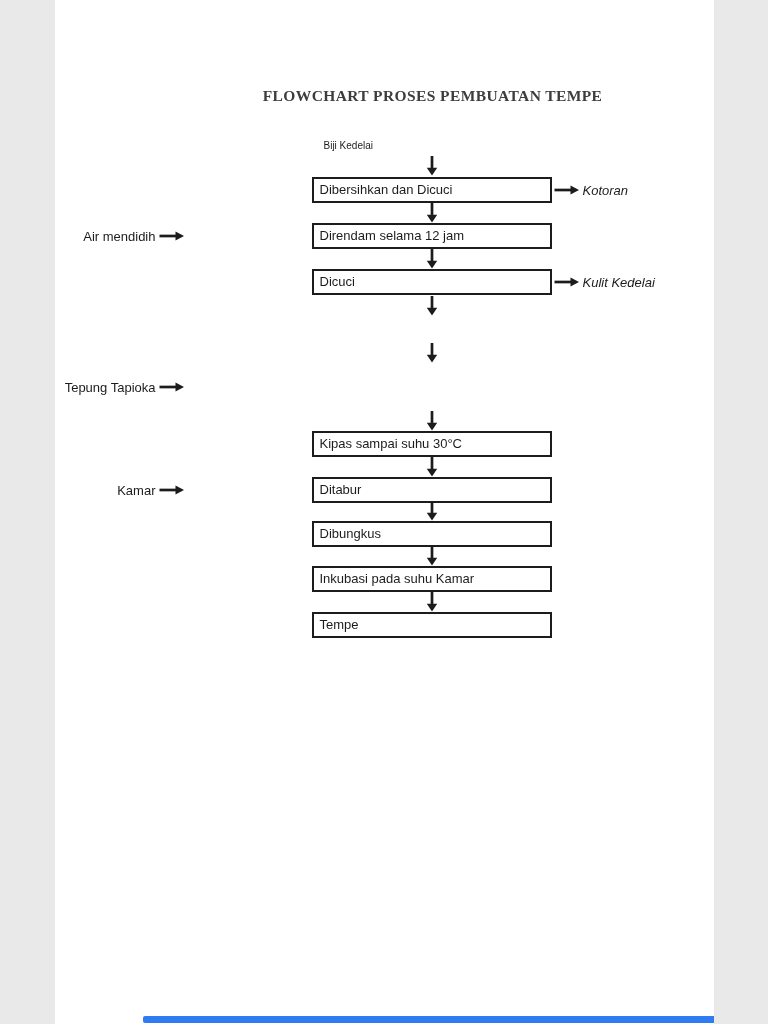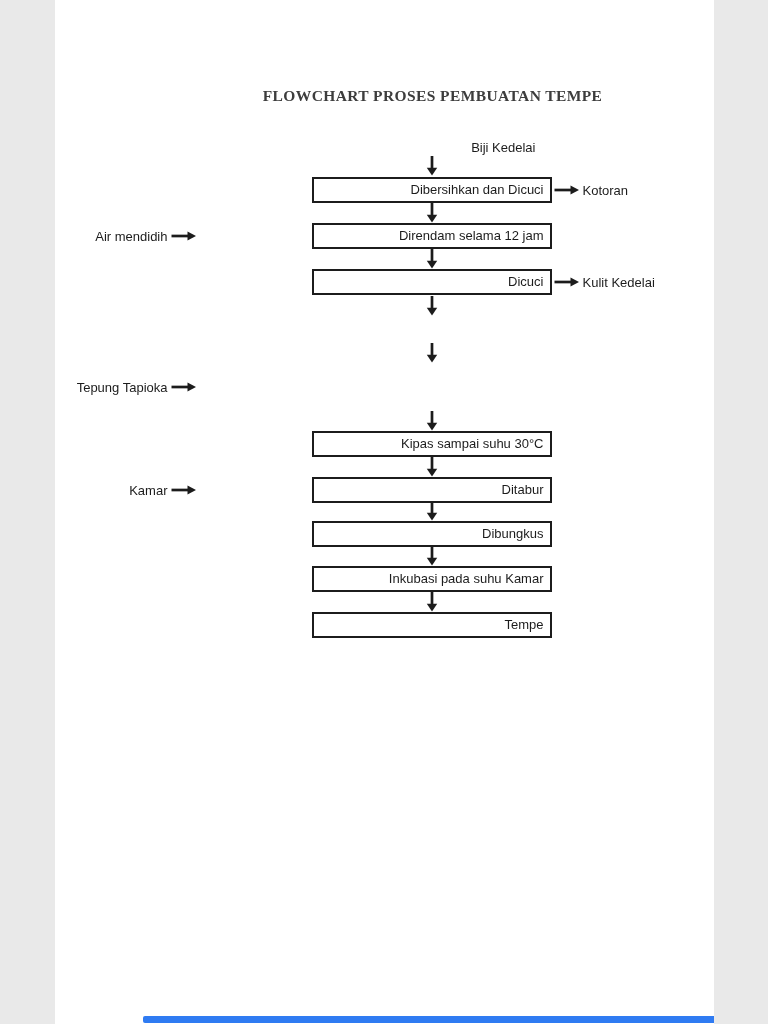--- a/index.html
+++ b/index.html
@@ -13,38 +13,38 @@
     color:var(--ink);
   }
   .title{
     position:absolute; top:87px; left:0; width:756px; margin:0;
     text-align:center;
     font-family:"Liberation Serif","DejaVu Serif",serif;
     font-size:15.5px; font-weight:bold; letter-spacing:0.4px;
     color:var(--title);
   }
   .start-label{
-    position:absolute; top:140px; left:241px; width:240px;
-    text-align:right; font-size:13px;
+    position:absolute; top:140px; left:269px; width:240px;
+    text-align:left; font-size:10px;
   }
   .box{
     position:absolute; left:257px; width:240px; box-sizing:border-box;
     border:2px solid var(--ink); background:var(--bg);
-    display:flex; align-items:center; justify-content:flex-end;
+    display:flex; align-items:center; justify-content:flex-start;
     text-align:center; font-size:13px; line-height:20px; padding:0 6px;
   }
   .down-arrow{position:absolute; left:370px;}
   .down-arrow line{stroke:var(--ink); stroke-width:2.7;}
   .down-arrow polygon{fill:var(--ink);}
   .side{
     position:absolute; display:flex; align-items:center; gap:3px;
     font-size:13px; white-space:nowrap;
   }
-  .side.right-side{left:499px;}
-  .side.left-side{right:517px; justify-content:space-between;}
+  .side.right-side{left:499px;font-style:italic;}
+  .side.left-side{right:529px; justify-content:space-between;}
   .right-arrow line{stroke:var(--ink); stroke-width:2.7;}
   .right-arrow polygon{fill:var(--ink);}
   .bottom-bar{
     position:absolute; left:88px; top:1016px; width:592px; height:7px;
     background:var(--accent); border-radius:2px;
   }
 </style>
 </head>
 <body>
 

